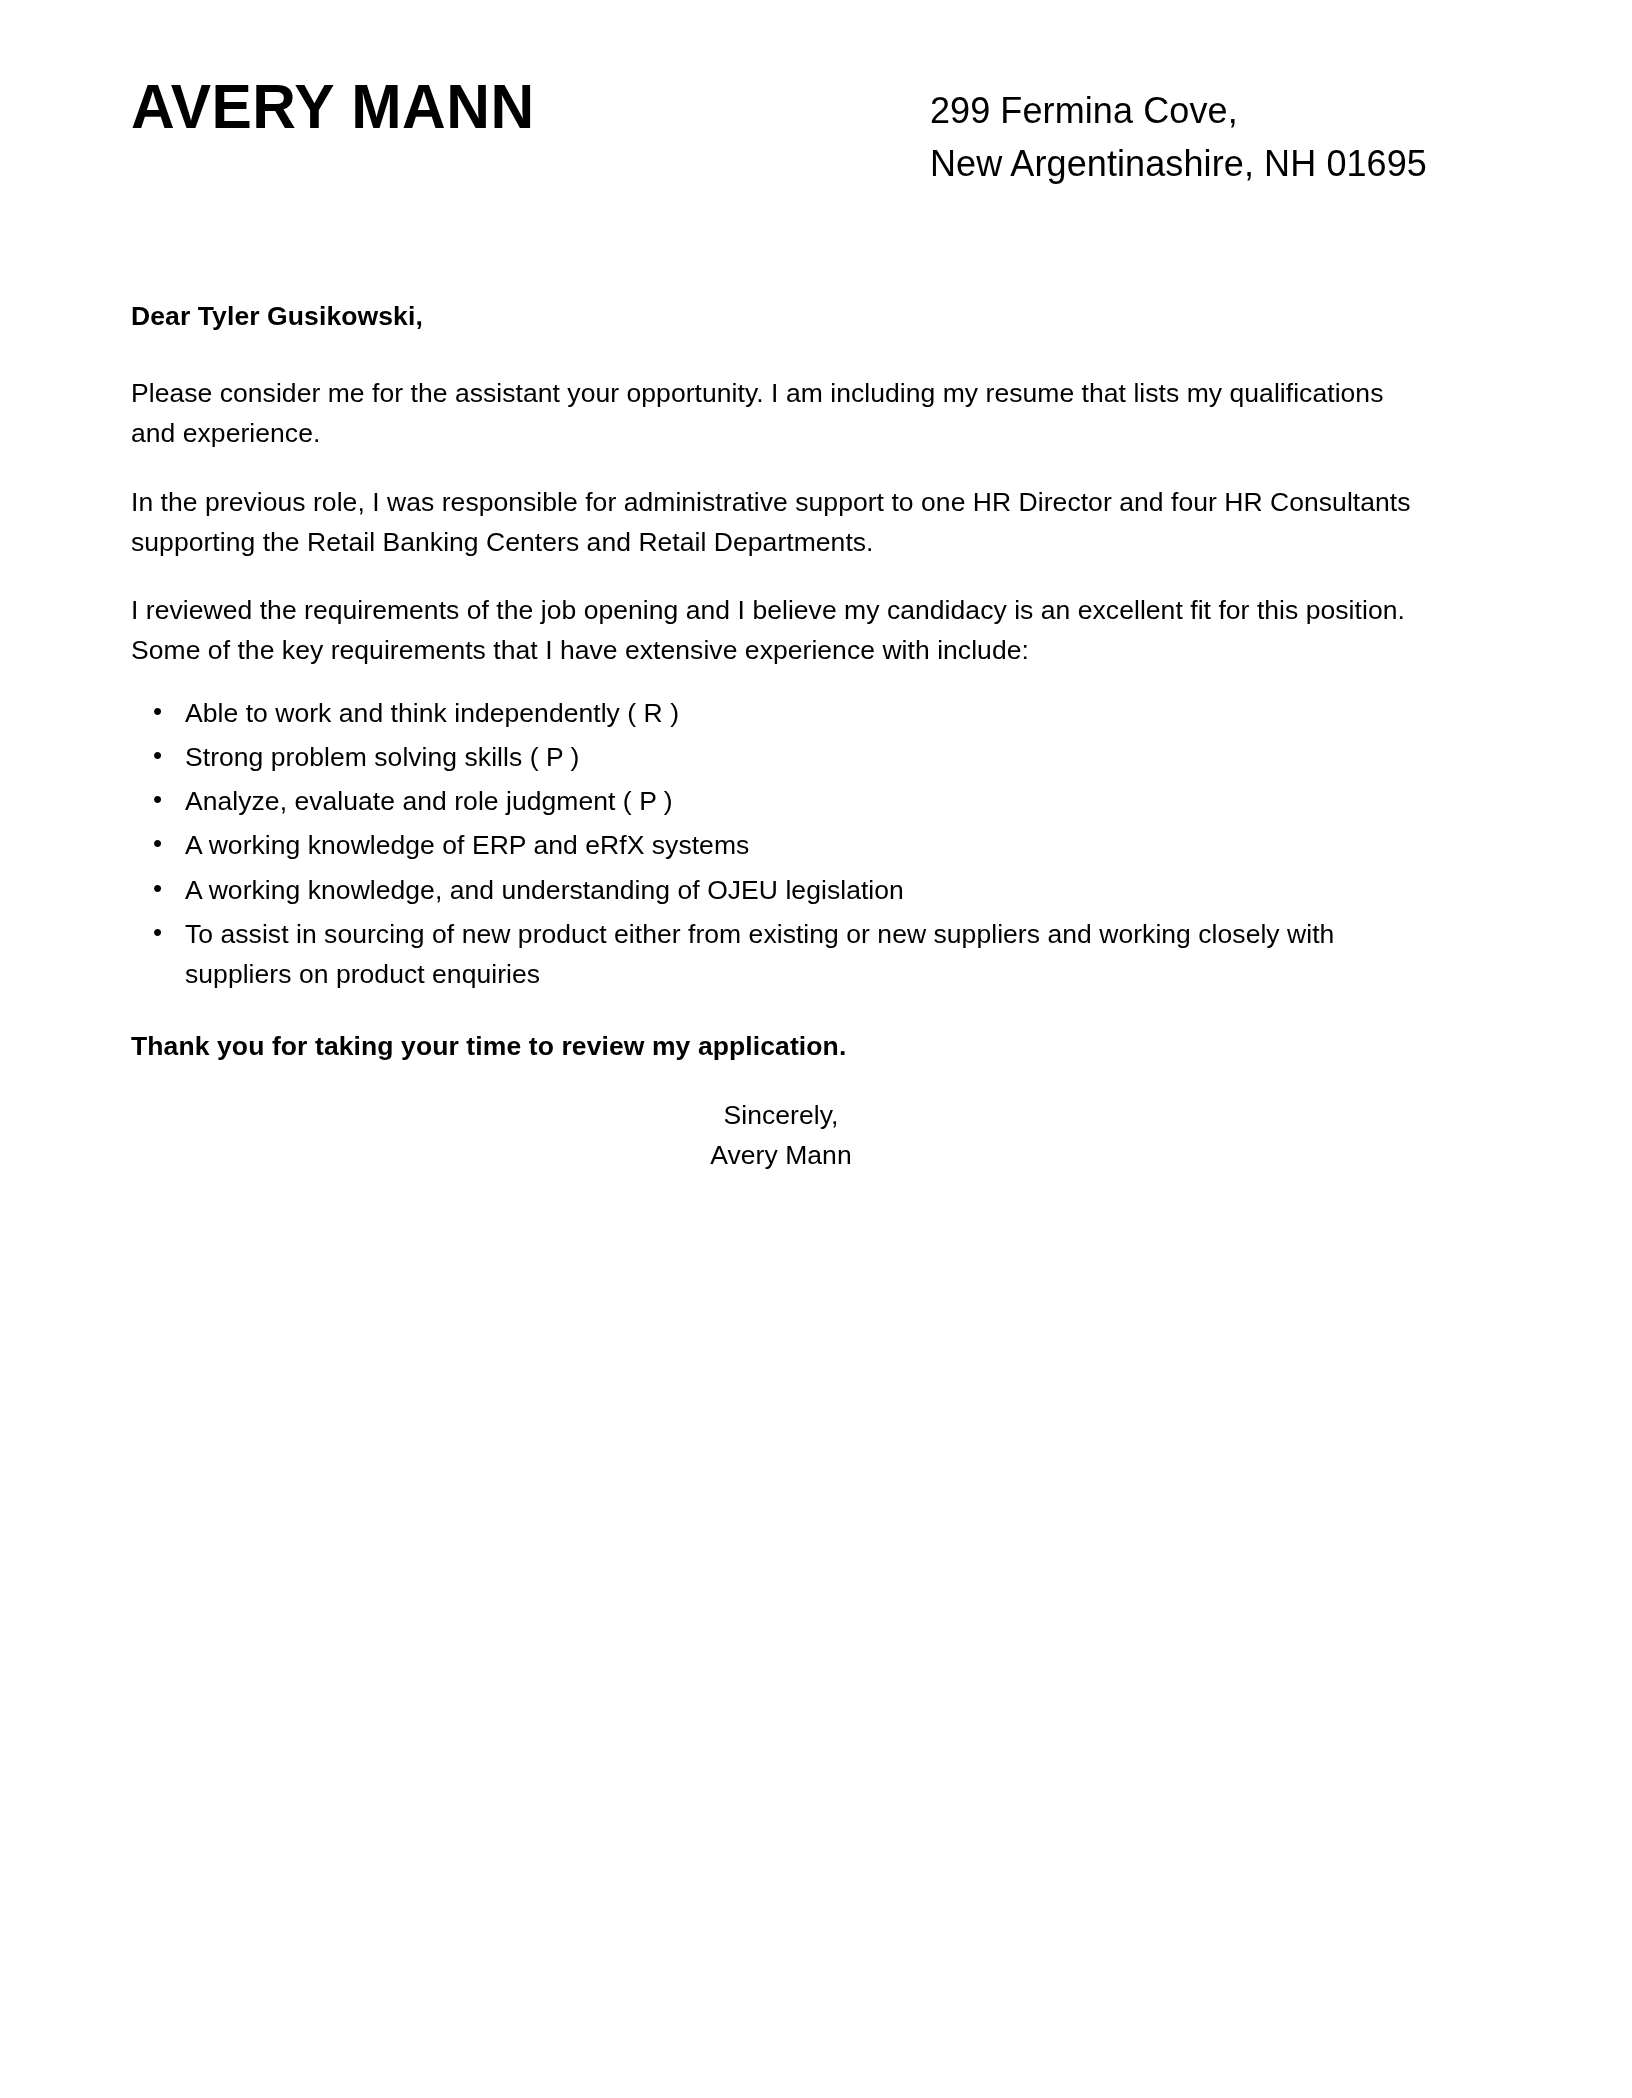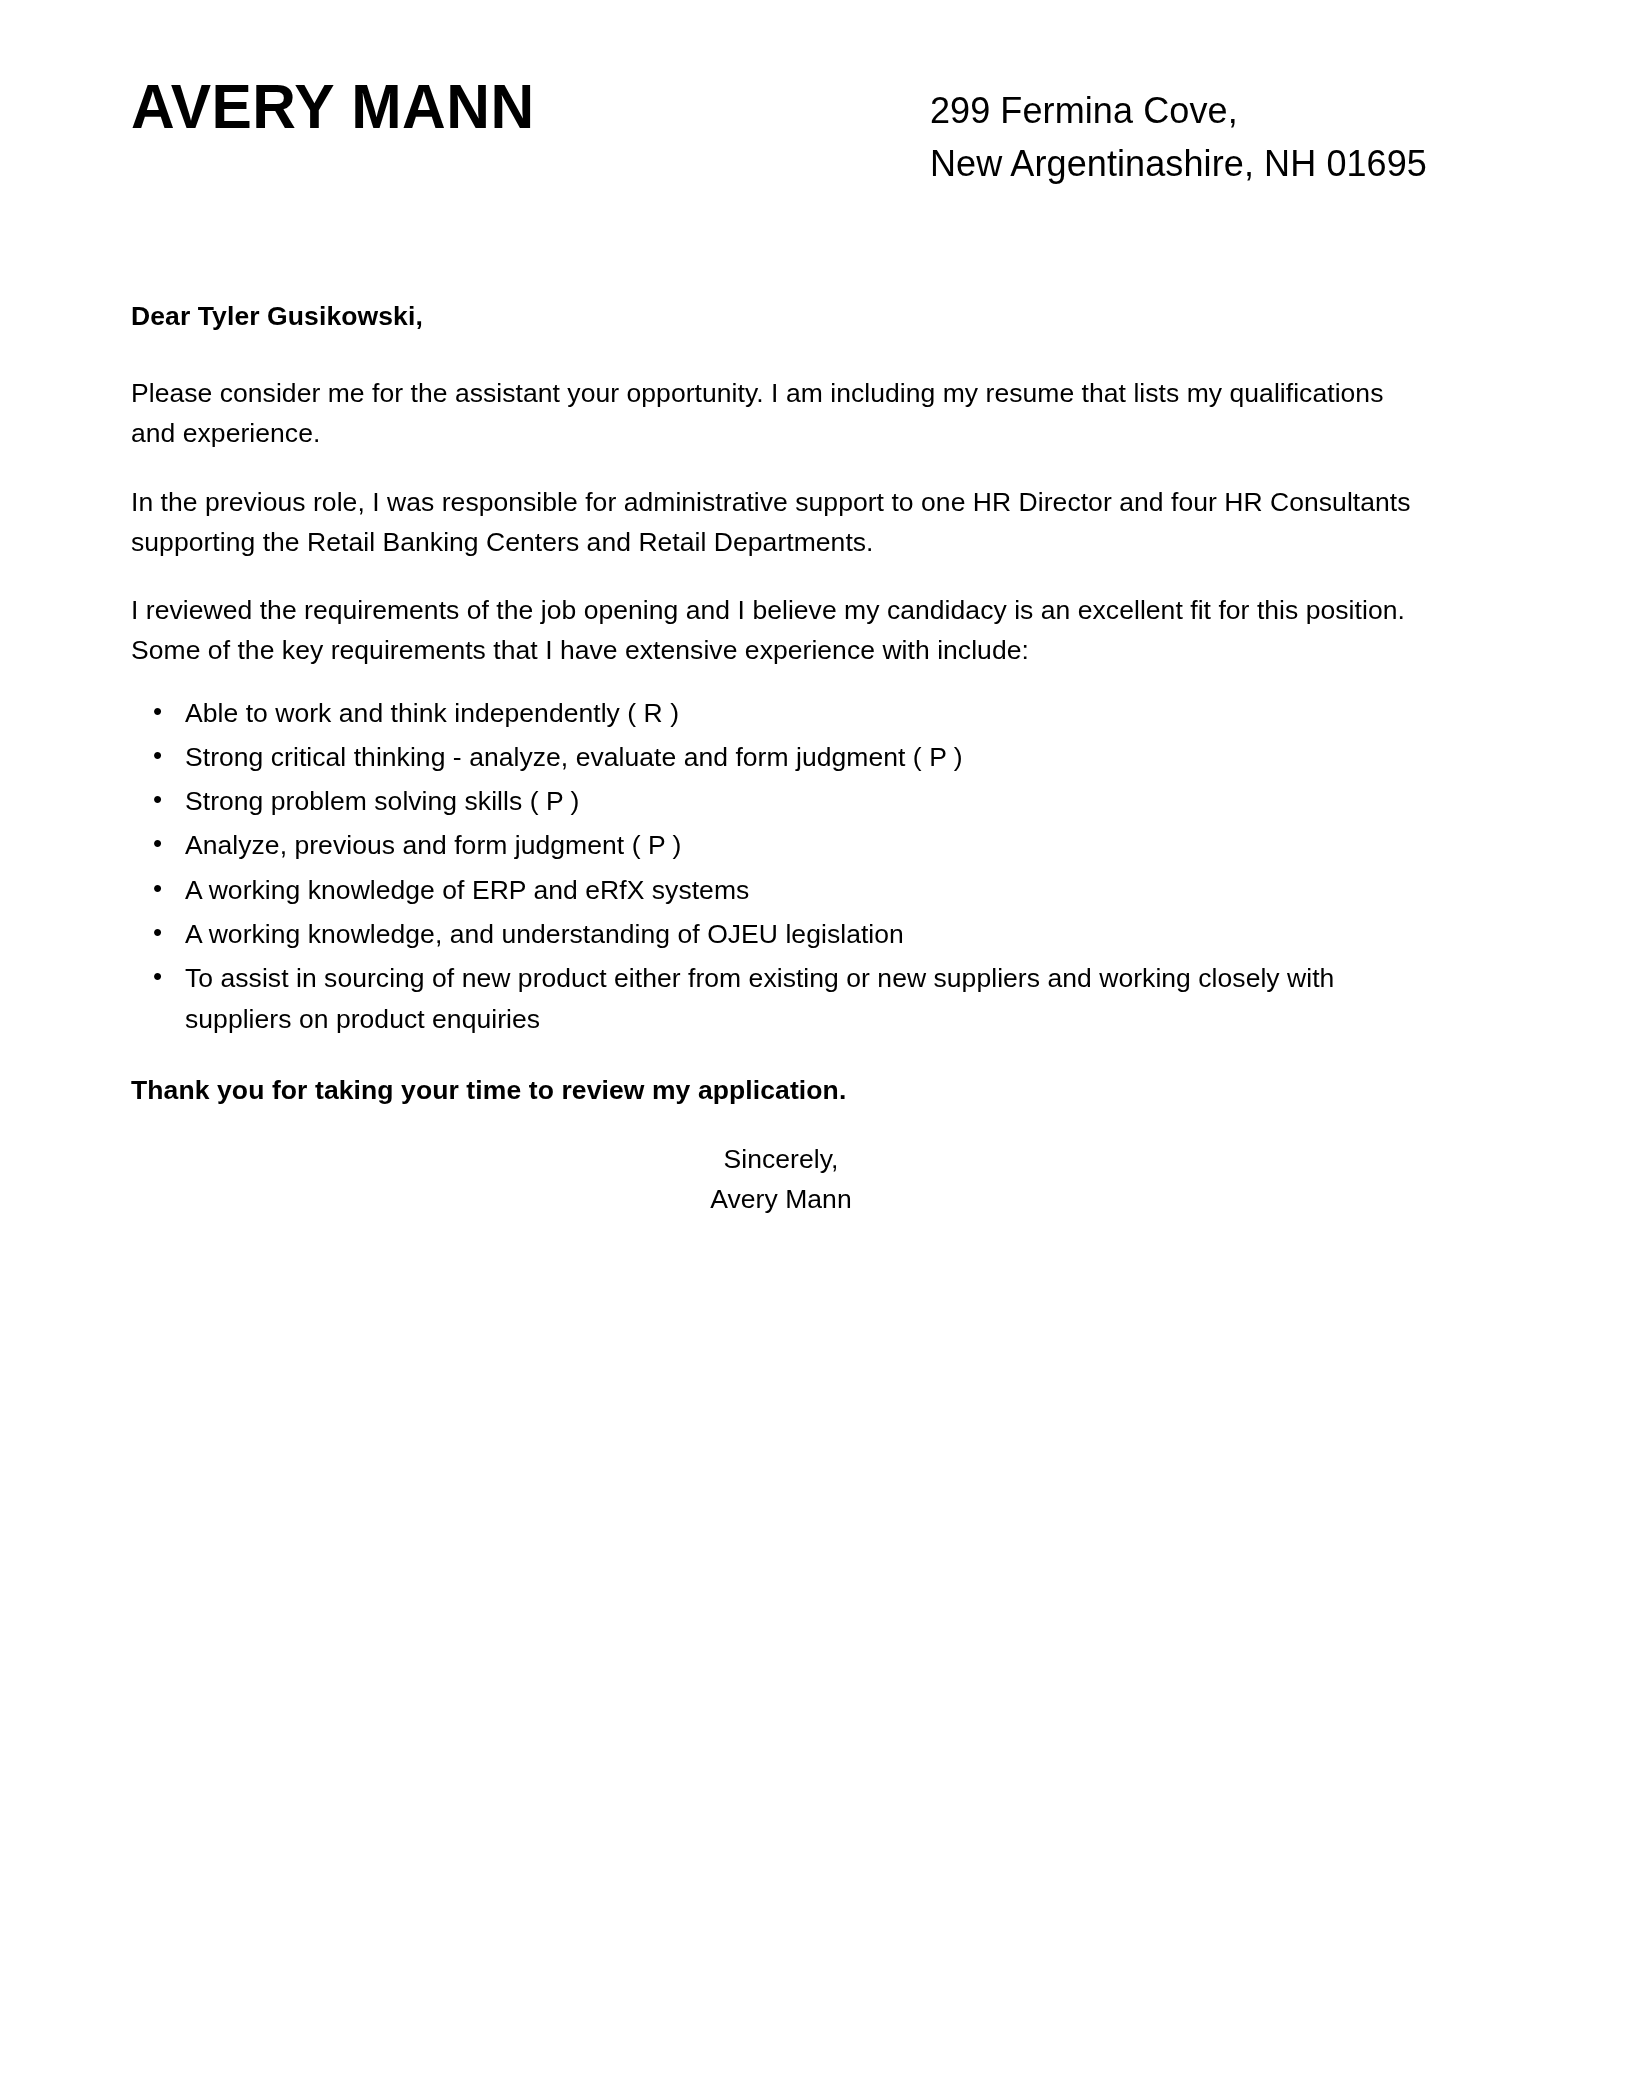--- a/index.html
+++ b/index.html
@@ -151,23 +151,22 @@
       <p class="salutation">Dear Tyler Gusikowski,</p>
 
       <p class="para">Please consider me for the assistant your opportunity. I am including my resume that lists my qualifications and experience.</p>
 
       <p class="para">In the previous role, I was responsible for administrative support to one HR Director and four HR Consultants supporting the Retail Banking Centers and Retail Departments.</p>
 
       <p class="para last-para">I reviewed the requirements of the job opening and I believe my candidacy is an excellent fit for this position. Some of the key requirements that I have extensive experience with include:</p>
 
       <ul class="requirements-list">
         <li>Able to work and think independently ( R )</li>
-        <li>Strong critical thinking - analyze, evaluate and form judgment ( P )</li>
         <li>Strong problem solving skills ( P )</li>
-        <li>Analyze, previous and form judgment ( P )</li>
+        <li>Analyze, evaluate and role judgment ( P )</li>
         <li>A working knowledge of ERP and eRfX systems</li>
         <li>A working knowledge, and understanding of OJEU legislation</li>
         <li>To assist in sourcing of new product either from existing or new suppliers and working closely with suppliers on product enquiries</li>
       </ul>
 
       <p class="closing-thanks">Thank you for taking your time to review my application.</p>
 
       <div class="signature-block">
         <p class="signature-line">Sincerely,</p>
         <p class="signature-line">Avery Mann</p>

